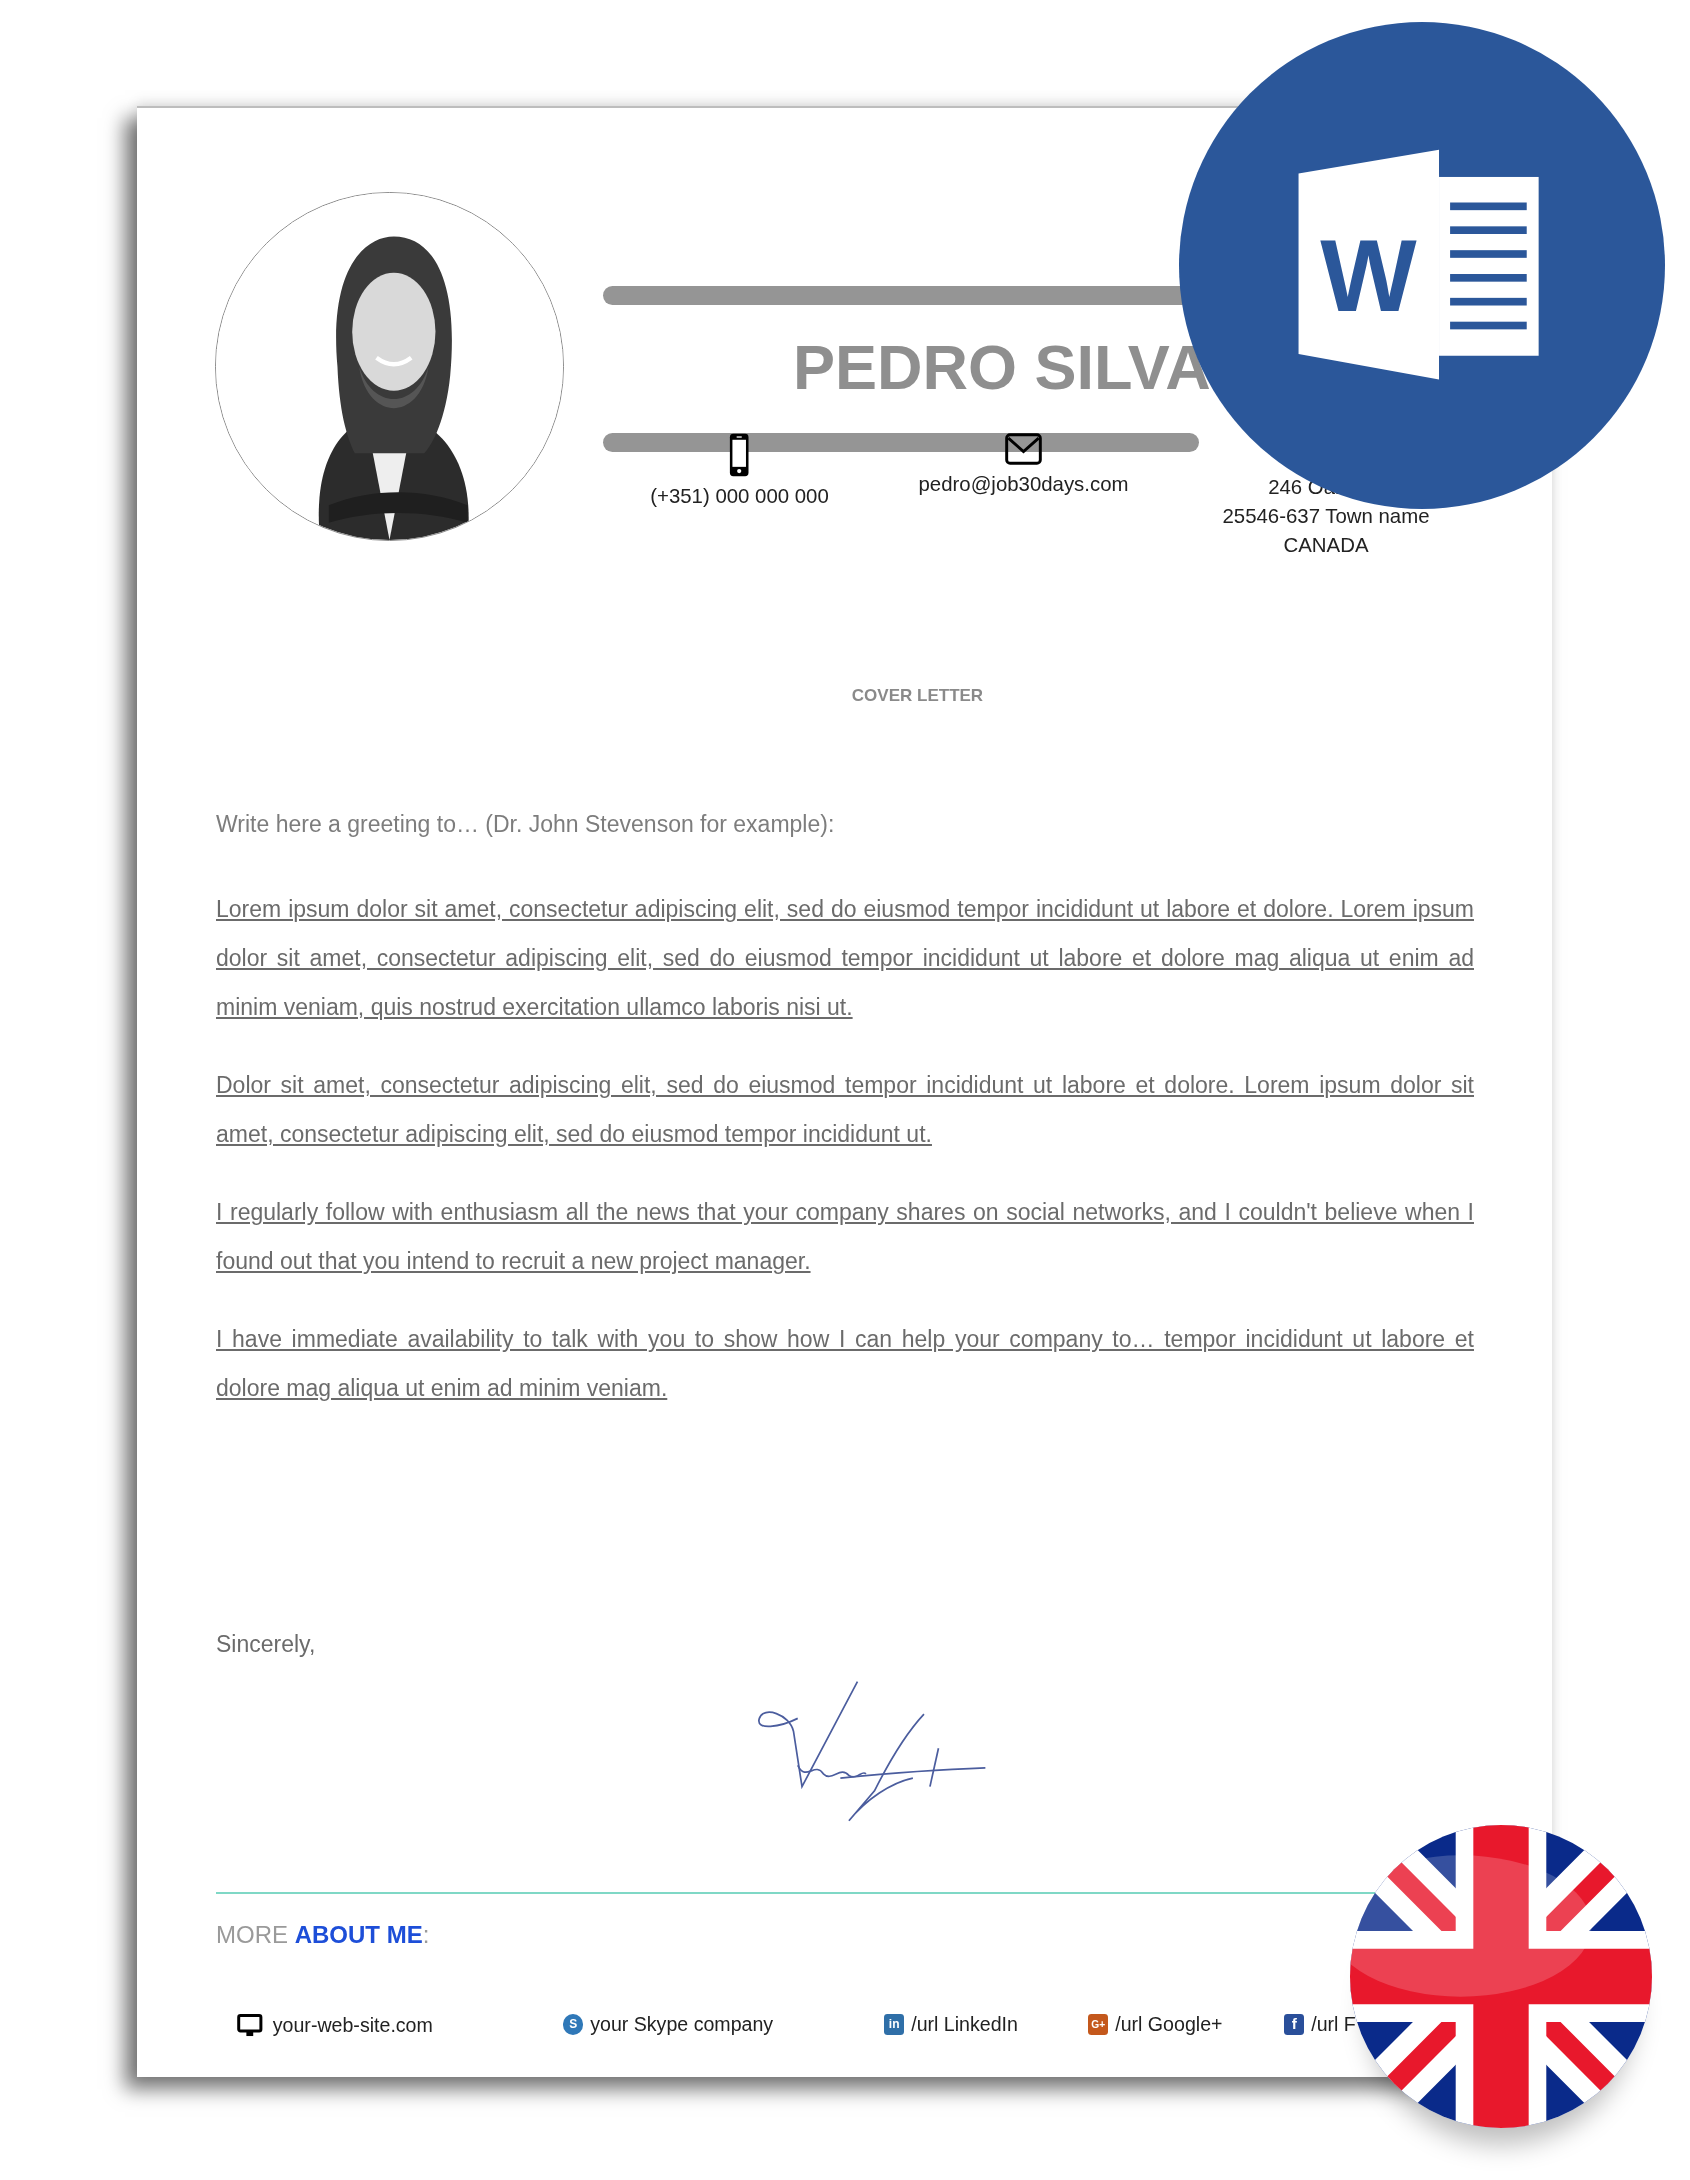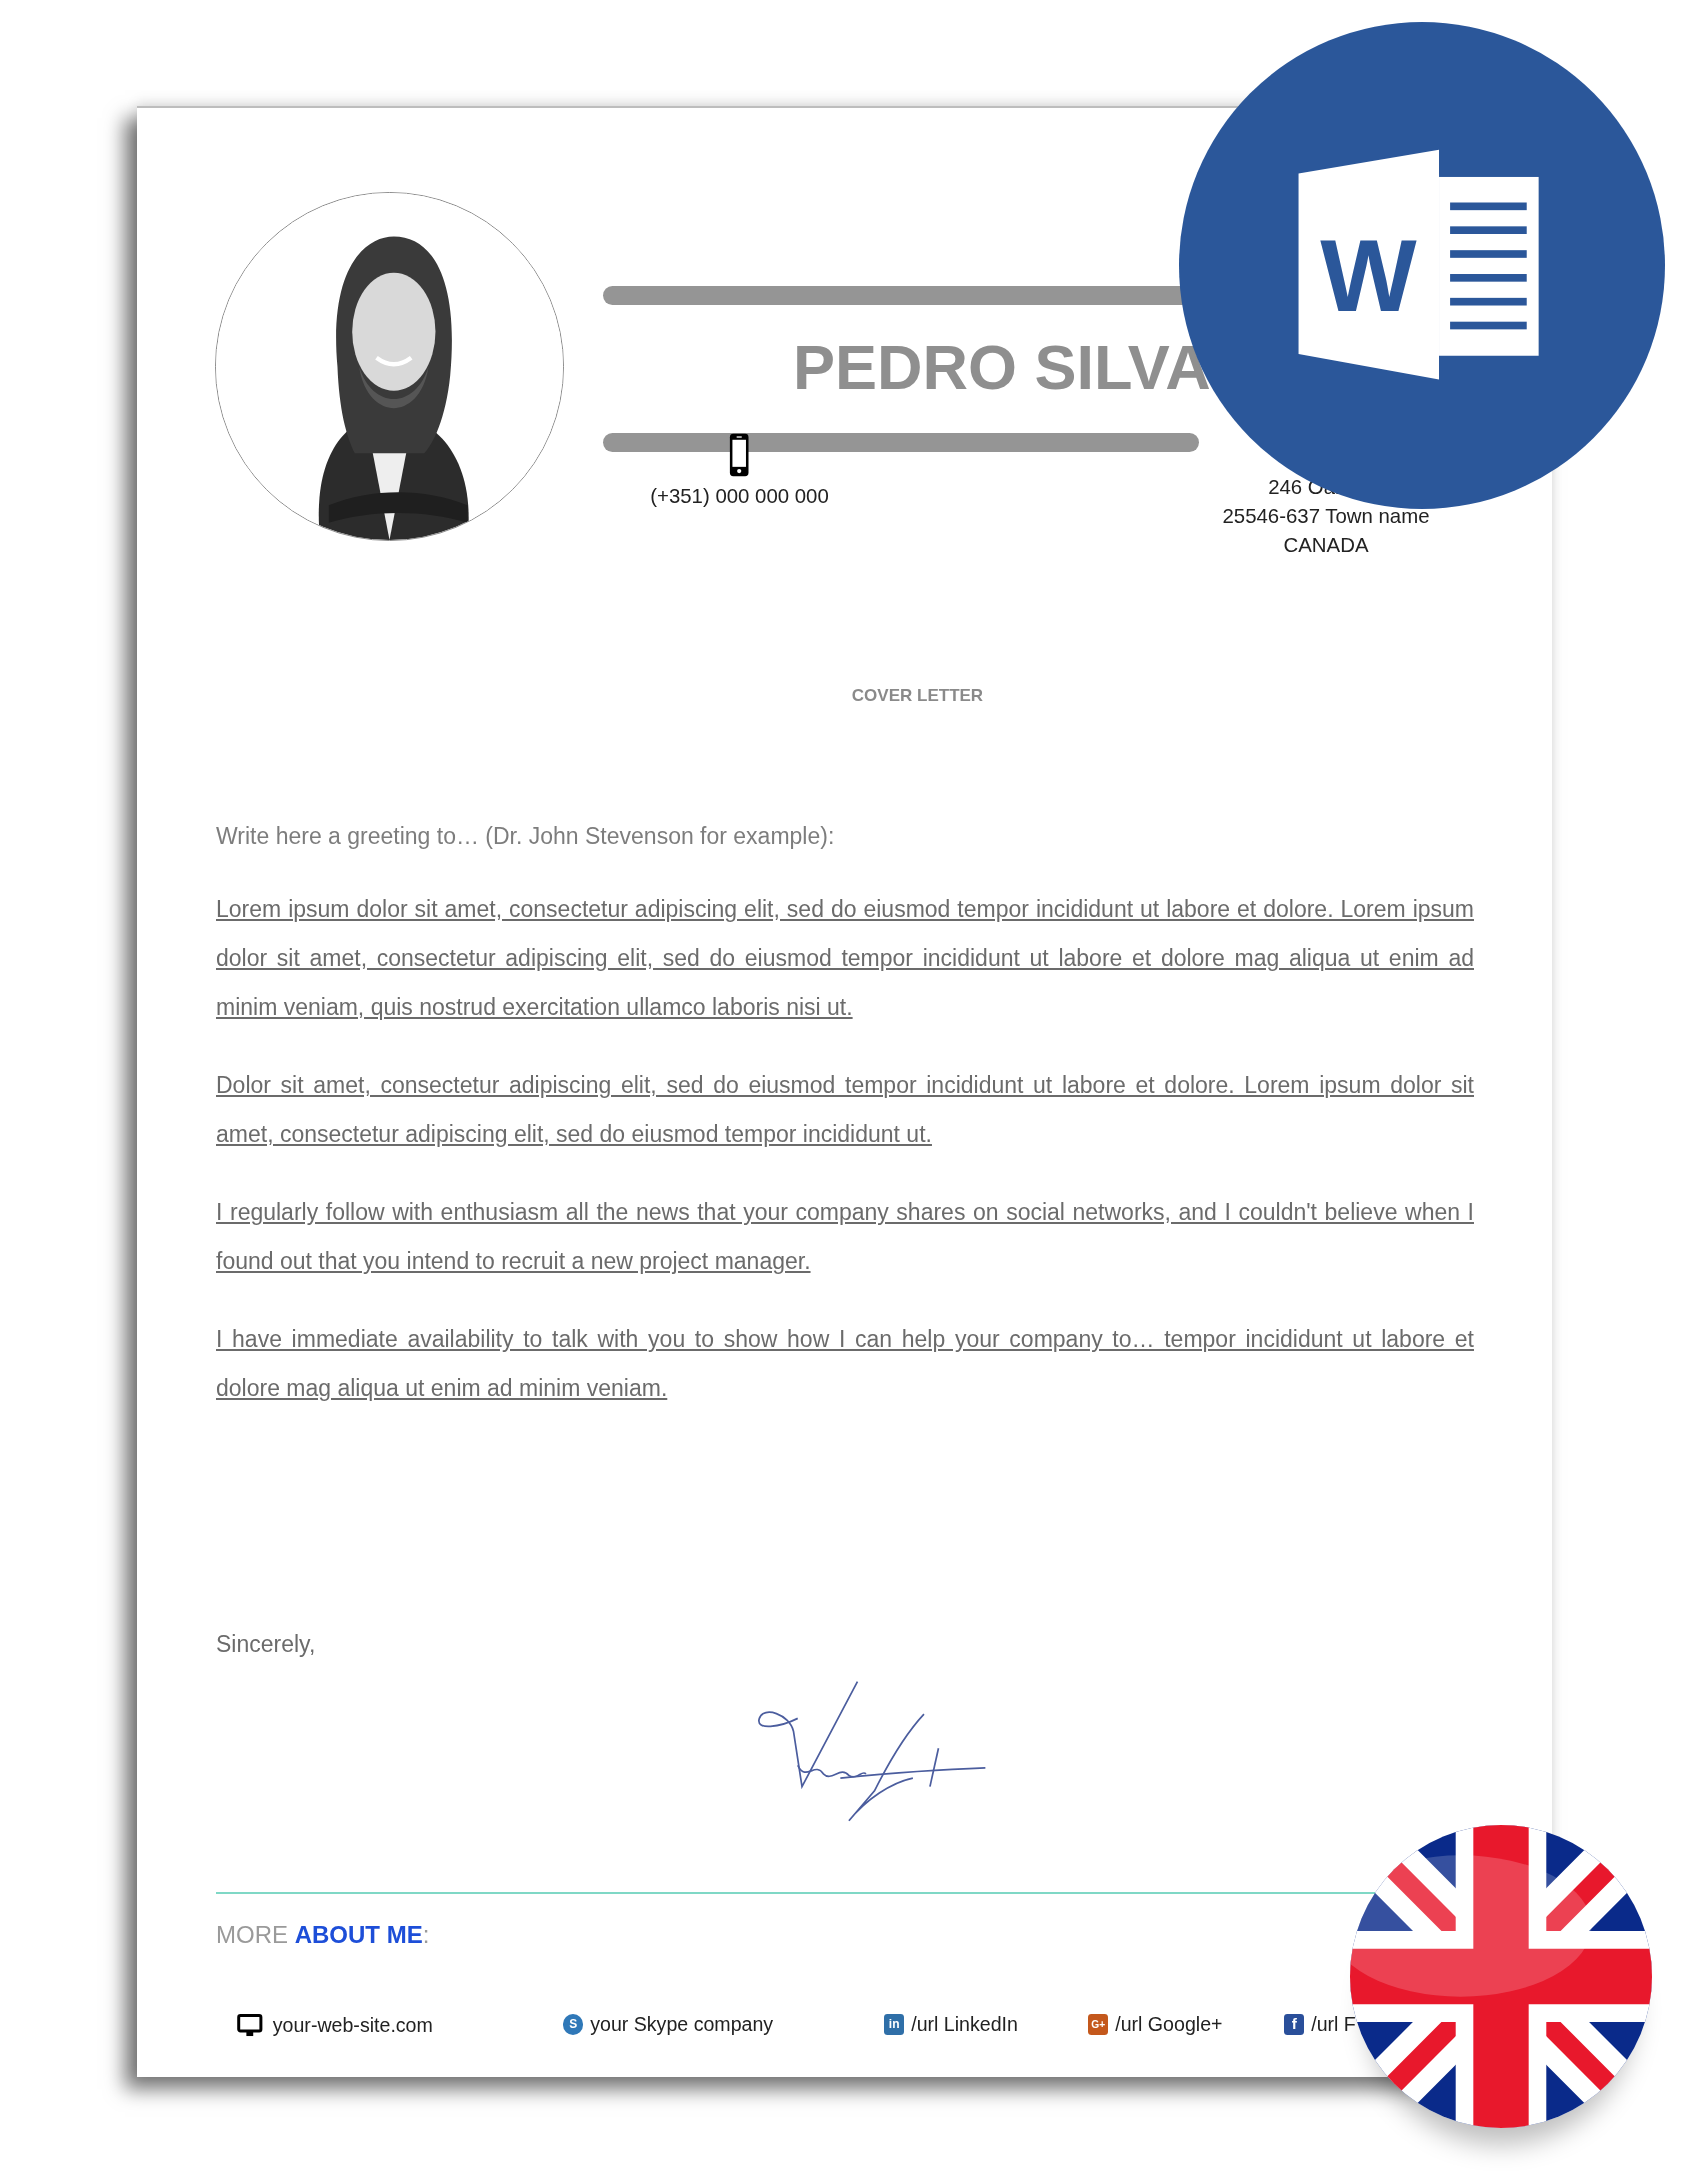--- a/index.html
+++ b/index.html
@@ -33,21 +33,21 @@
   .contact .icon { display: block; margin: 0 auto 5.1px auto; }
   .contact-phone { left: 483px; top: 325px; width: 239px; }
   .contact-email { left: 767px; top: 325px; width: 239px; }
   .contact-address { left: 1061px; top: 365px; width: 256px; }
 
   
   .title {
     position: absolute; left: 0; width: 1561px; top: 578px; text-align: center;
     font-size: 17px; font-weight: bold; color: #8a8a8a;
   }
-  .greeting { position: absolute; left: 79px; top: 703px; font-size: 23px; color: #7d7d7d; margin-top: 12px; }
+  .greeting { position: absolute; left: 79px; top: 703px; font-size: 23px; color: #7d7d7d; }
   .body-text {
     position: absolute; left: 79px; top: 777px; width: 1258px;
     font-size: 23px; color: #6b6b6b; line-height: 49px; text-align: justify;
   }
   .body-text p { margin: 0 0 29px 0; text-decoration: underline; }
   .closing { position: absolute; left: 79px; top: 1523px; font-size: 23px; color: #6b6b6b; }
   .signature { position: absolute; left: 618px; top: 1572px; width: 239px; height: 145px; }
 
   
   .divider { position: absolute; left: 79px; top: 1784px; width: 1210px; height: 1.7px; background: #7fd8c6; }
@@ -92,20 +92,27 @@
   <div class="contact contact-phone">
     <svg class="icon" width="20.4" height="44" viewBox="0 0 24 52">
       <rect x="1" y="1" width="22" height="50" rx="4" fill="#000"></rect>
       <rect x="4" y="8" width="16" height="32" fill="#fff"></rect>
       <circle cx="12" cy="45" r="2.5" fill="#fff"></circle>
       <rect x="9" y="4" width="6" height="1.5" fill="#fff"></rect>
     </svg>
     <span>(+351) 000 000 000</span>
   </div>
 
+  <div class="contact contact-email">
+    <svg class="icon" width="37" height="32" viewBox="0 0 44 38">
+      <rect x="2" y="2" width="40" height="34" rx="4" fill="none" stroke="#000" stroke-width="3.5"></rect>
+      <path d="M4 6 L22 22 L40 6" fill="none" stroke="#000" stroke-width="3.5"></path>
+    </svg>
+    <span>pedro@job30days.com</span>
+  </div>
 
   <div class="contact contact-address">
     <div>246 Oak ave</div>
     <div>25546-637 Town name</div>
     <div>CANADA</div>
   </div>
 
   <div class="title">COVER LETTER</div>
   <div class="greeting">Write here a greeting to… (Dr. John Stevenson for example):</div>
 

